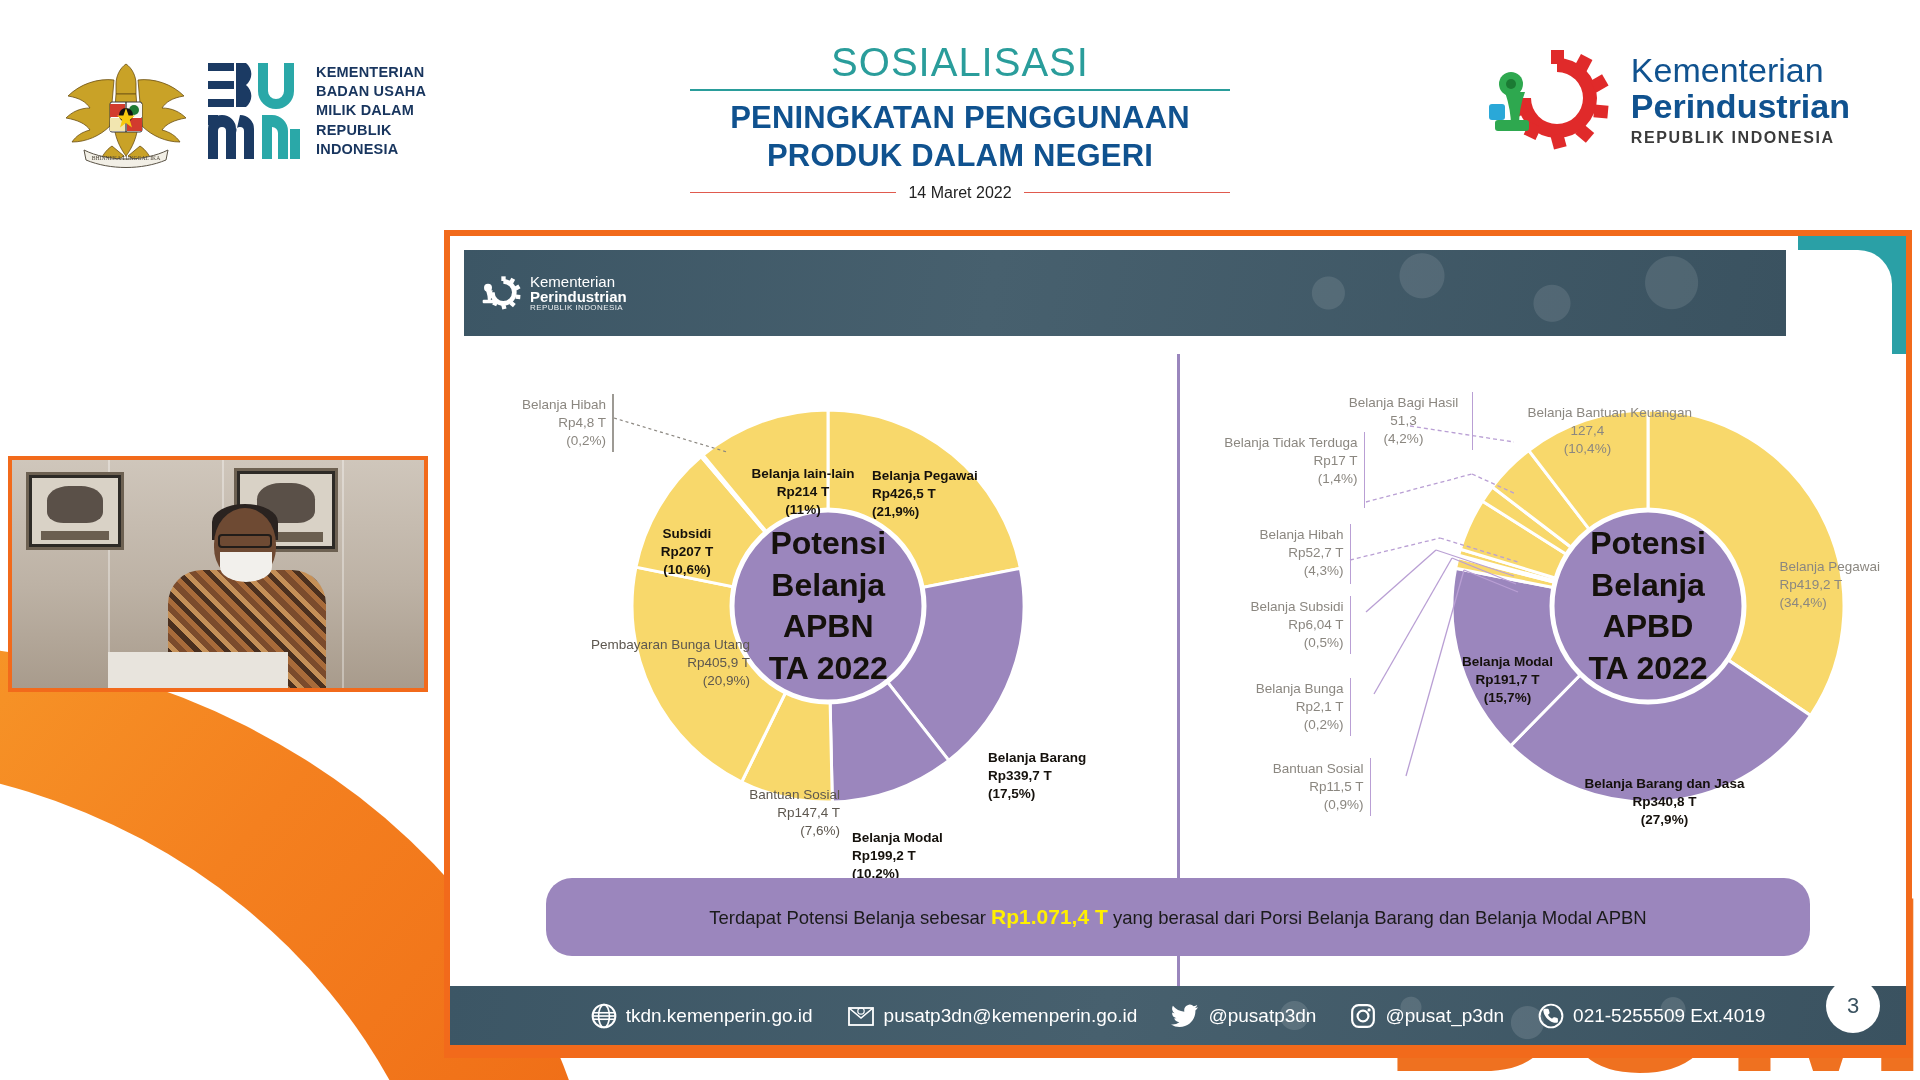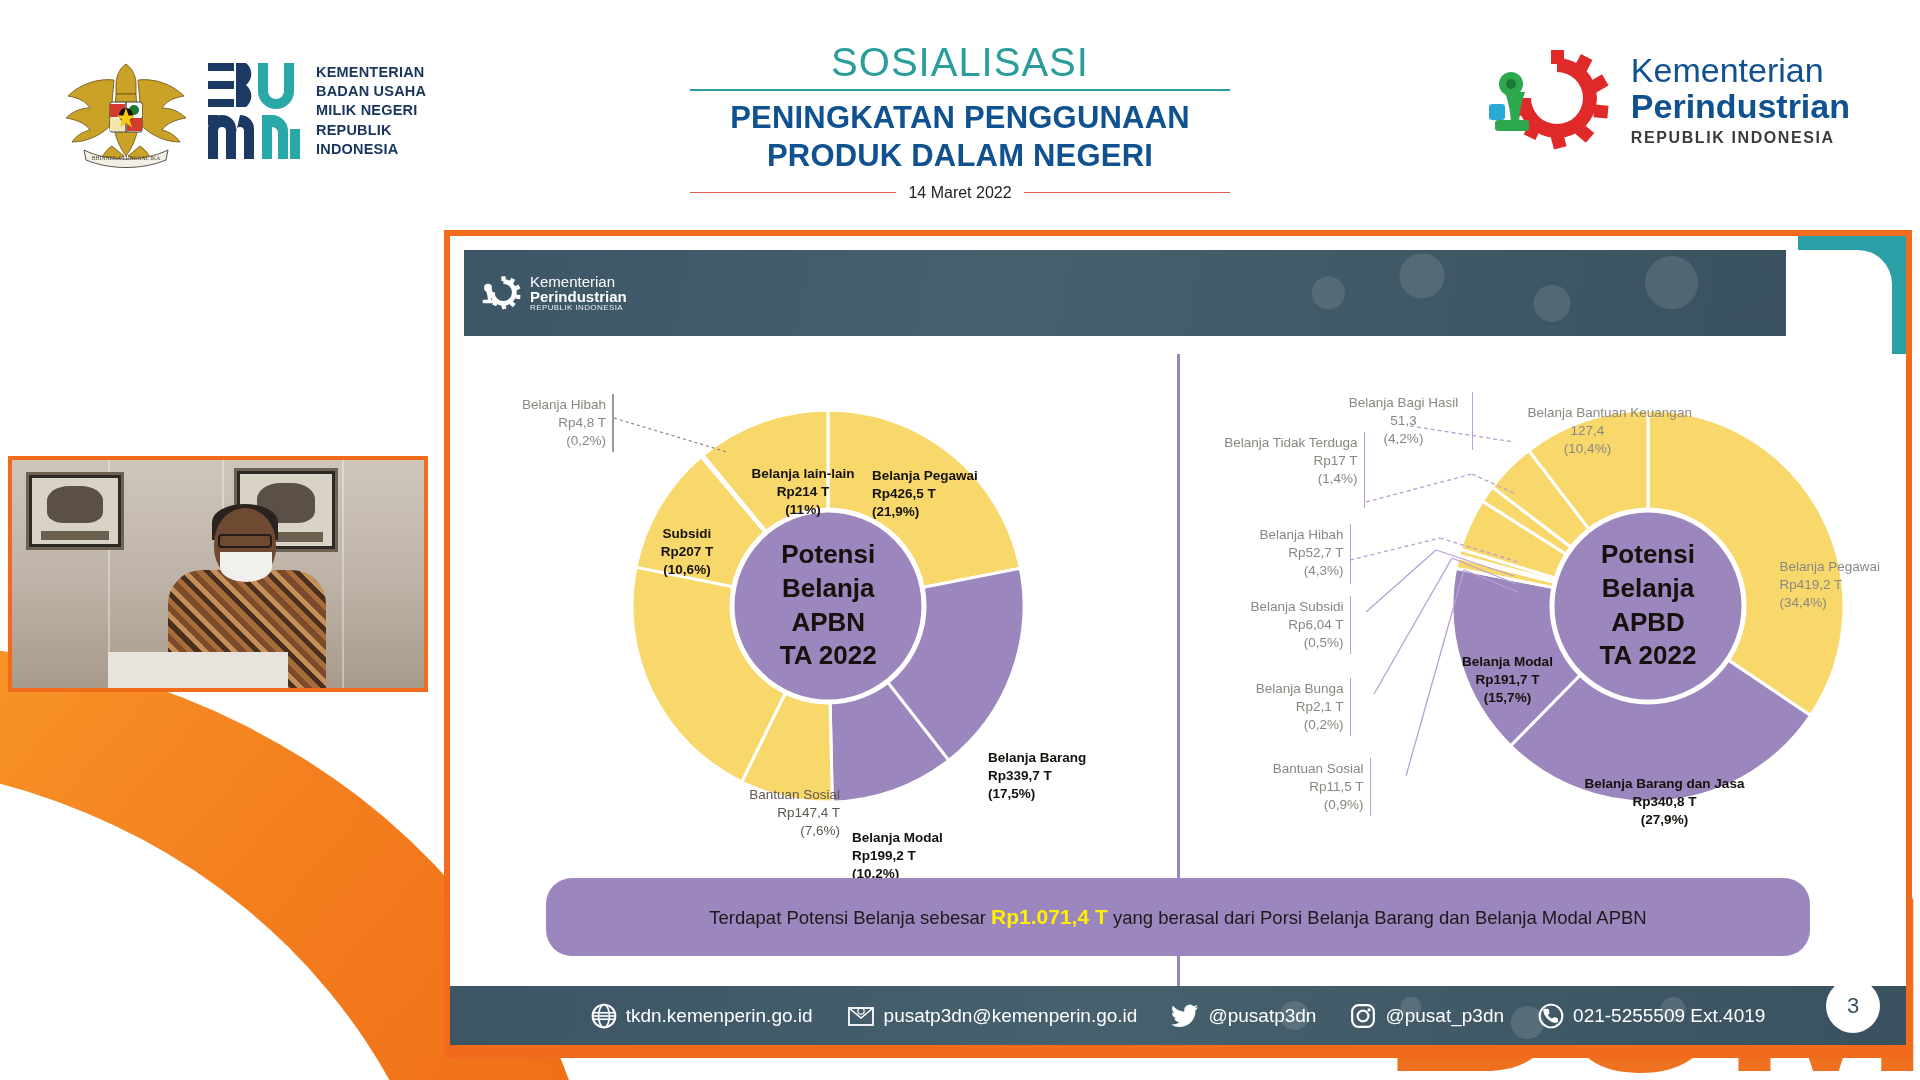--- a/index.html
+++ b/index.html
@@ -113,21 +113,21 @@
   }
 
   .charts { position: absolute; left: 30px; top: 118px; right: 30px; height: 640px; display: flex; }
   .chart-col { position: relative; flex: 1; }
   .chart-col.right { border-left: 3px solid #9a86bd; }
 
   .donut-wrap { position: absolute; left: 50%; top: 52px; transform: translateX(-50%); }
 
   .ctr-label {
     position: absolute; left: 50%; top: 50%; transform: translate(-50%,-50%);
-    text-align: center; font-size: 26px; font-weight: bold; color: #15110c; line-height: 1.30;
+    text-align: center; font-size: 32px; font-weight: bold; color: #15110c; line-height: 1.30;
     width: 230px; pointer-events: none;
   }
 
   .slabel { position: absolute; font-size: 13.5px; line-height: 1.33; color: #5d574f; white-space: nowrap; }
   .slabel.bold { font-weight: bold; color: #15110c; margin-top: 43px; }
   .slabel.gray { color: #8b8780; }
   .slabel.c { text-align: center; }
   .slabel.r { text-align: right; }
 
   .lead-bar { position: absolute; width: 1.6px; background: #b99fd4; }
@@ -223,21 +223,21 @@
       <g fill="#2aa8a8">
         <path d="M56 54 h10 v44 h-10 z"></path>
         <path d="M66 54 a16 16 0 0 1 16 16 v28 h-10 V72 a6 6 0 0 0 -12 0 v-18 z"></path>
         <path d="M84 68 h10 v30 h-10 z"></path>
       </g>
     </svg>
 
     <div class="bumn-text">
       <div>KEMENTERIAN</div>
       <div>BADAN USAHA</div>
-      <div>MILIK NEGERI</div>
+      <div>MILIK DALAM</div>
       <div>REPUBLIK</div>
       <div>INDONESIA</div>
     </div>
   </div>
 
   <div class="title-block">
     <div class="t-sos">SOSIALISASI</div>
     <div class="t-rule"></div>
     <div class="t-main">PENINGKATAN PENGGUNAAN</div>
     <div class="t-main">PRODUK DALAM NEGERI</div>
@@ -382,20 +382,25 @@
         <div>Rp426,5 T</div>
         <div>(21,9%)</div>
       </div>
 
       <div class="slabel bold c" style="left:152px; top:128px; width:110px;">
         <div>Subsidi</div>
         <div>Rp207 T</div>
         <div>(10,6%)</div>
       </div>
 
+      <div class="slabel r" style="left:110px; top:282px; width:160px;">
+        <div>Pembayaran Bunga Utang</div>
+        <div>Rp405,9 T</div>
+        <div>(20,9%)</div>
+      </div>
 
       <div class="slabel r" style="left:262px; top:432px; width:98px;">
         <div>Bantuan Sosial</div>
         <div>Rp147,4 T</div>
         <div>(7,6%)</div>
       </div>
 
       <div class="slabel bold" style="left:372px; top:432px; width:110px;">
         <div>Belanja Modal</div>
         <div>Rp199,2 T</div>

